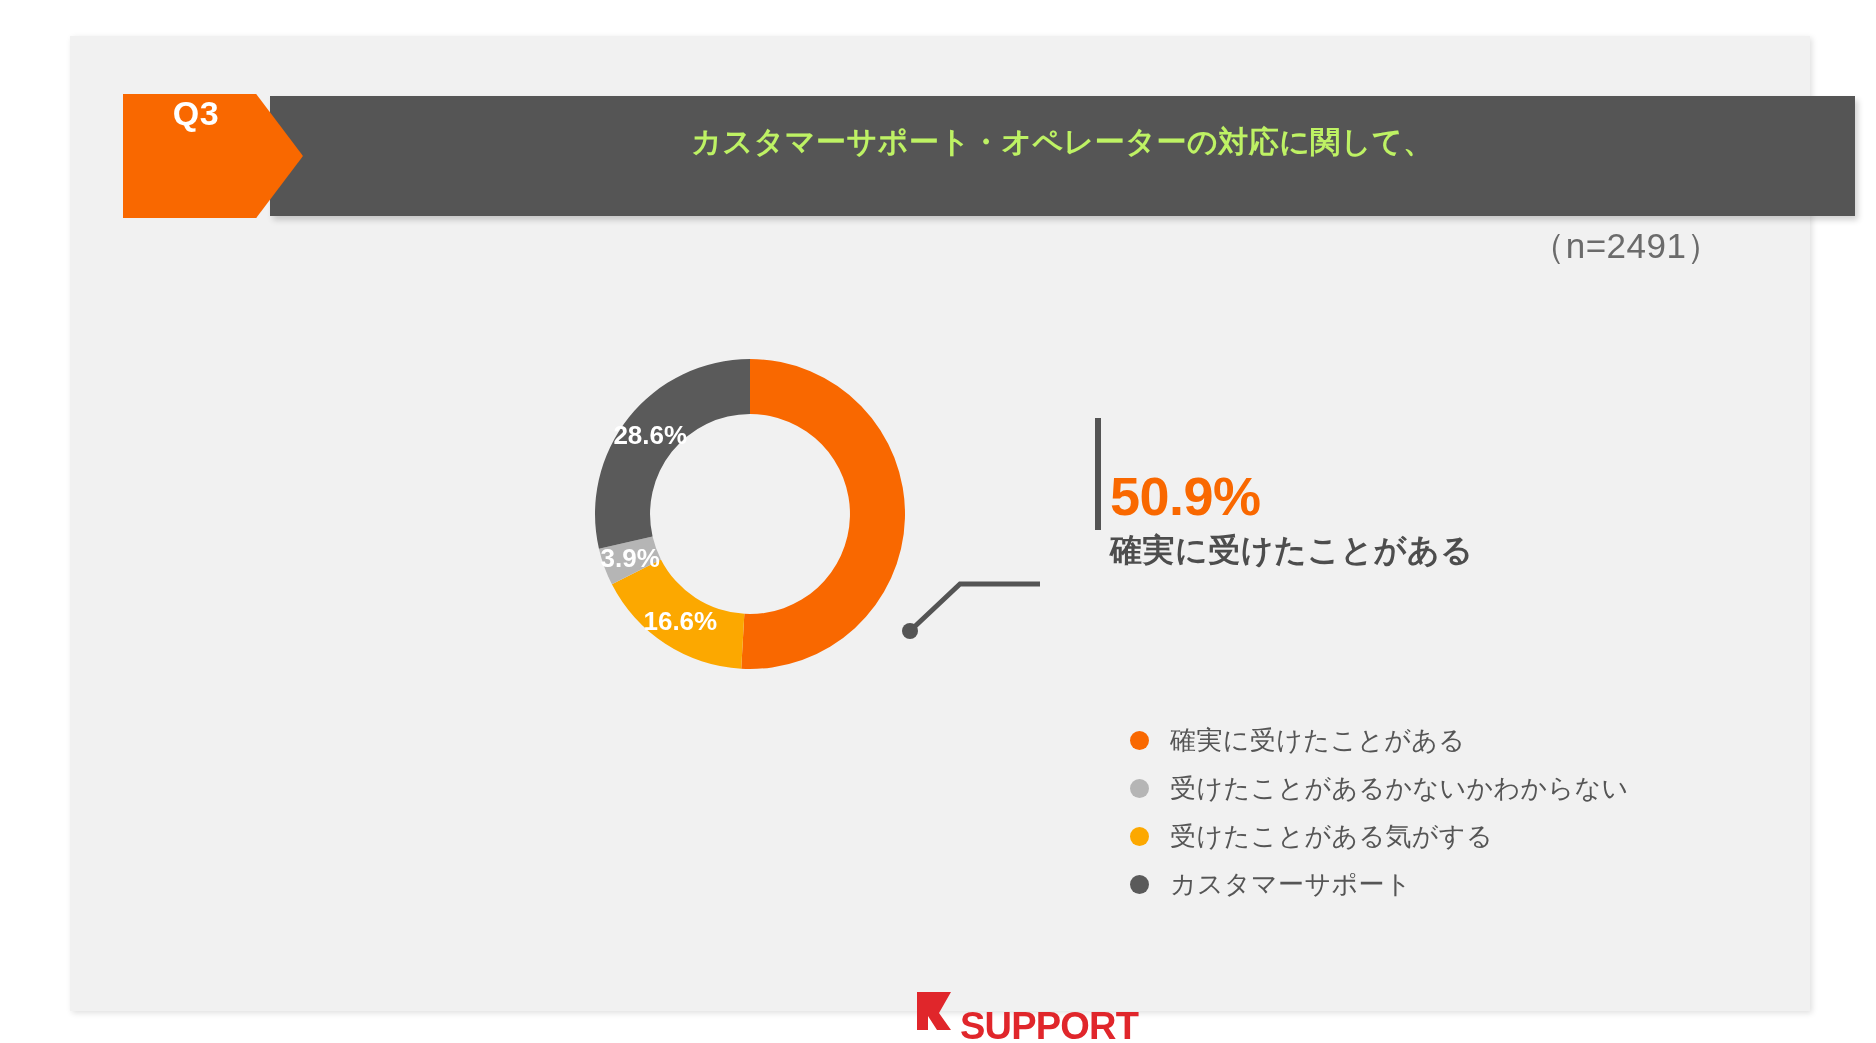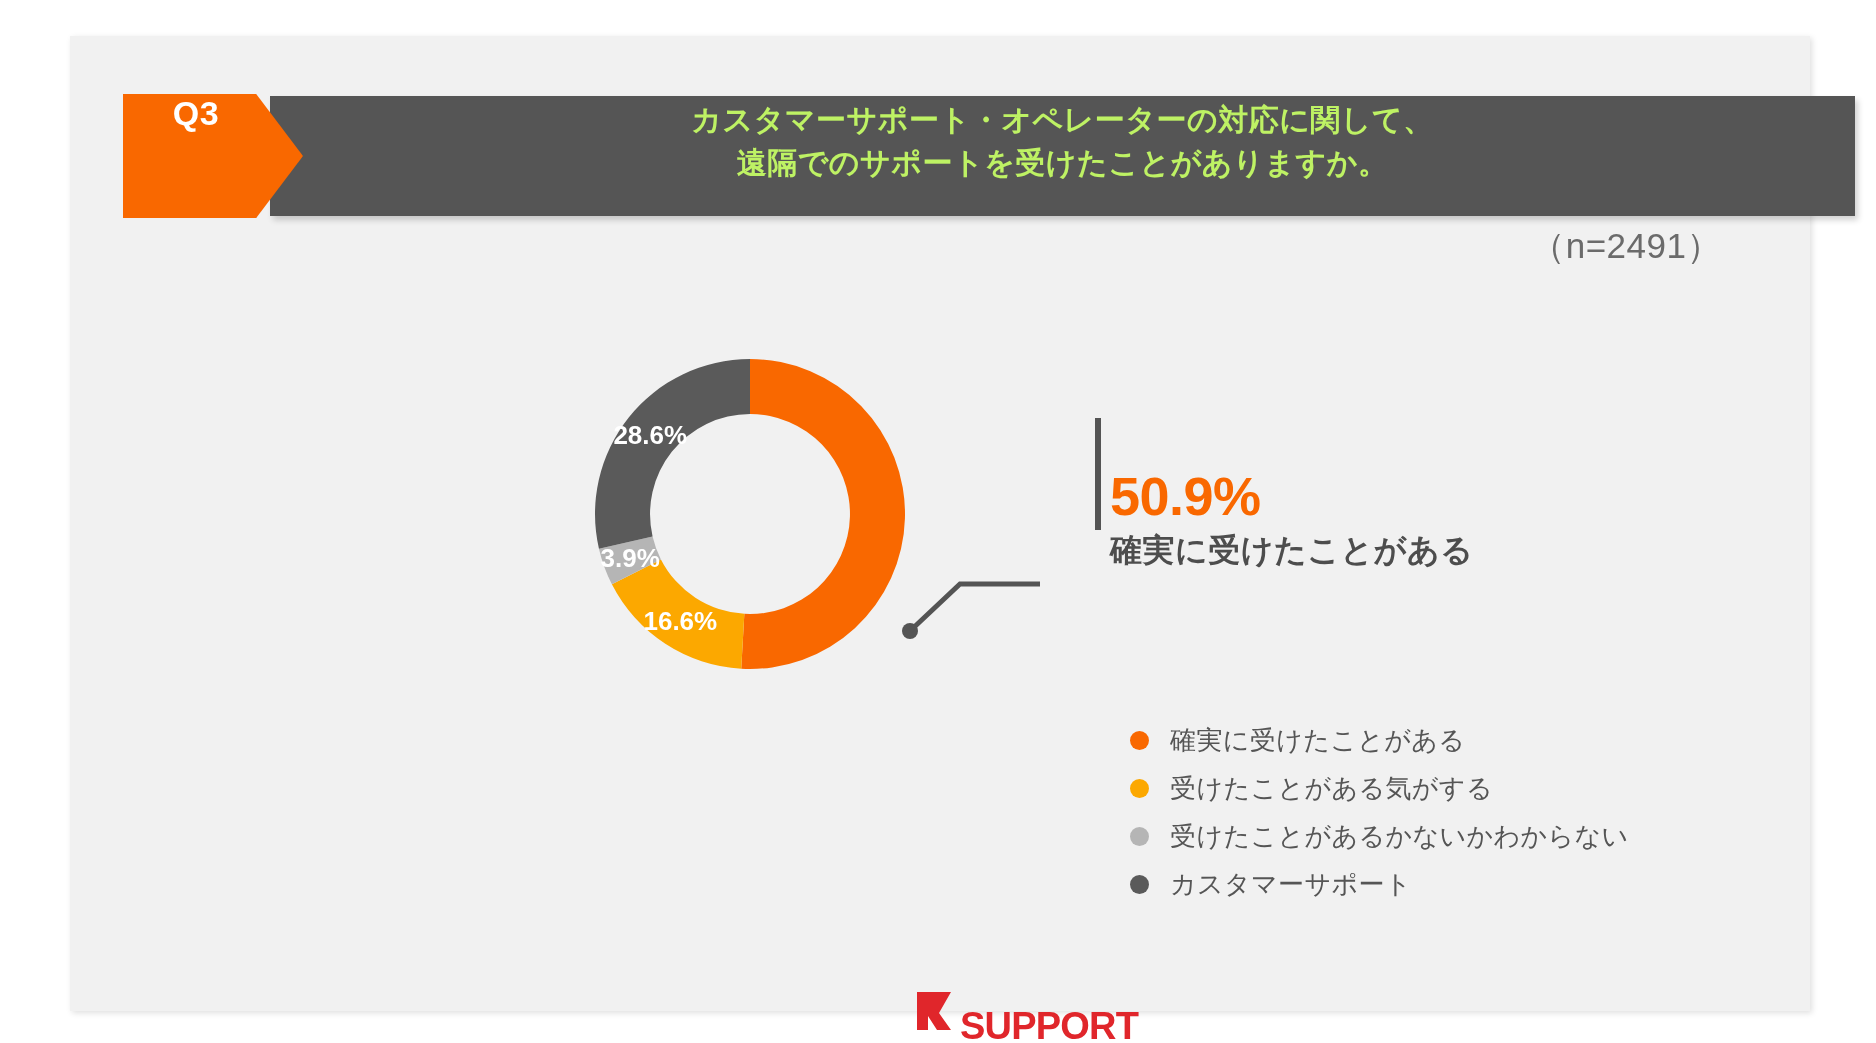--- a/index.html
+++ b/index.html
@@ -182,21 +182,20 @@
   }
 </style>
 </head>
 <body>
 
 <div id="card">
 
   <div id="header-band">
     <div id="header-title">
       <span>カスタマーサポート・オペレーターの対応に関して、</span>
-      <span>遠隔でのサポートを受けたことがありますか。</span>
     </div>
   </div>
 
   <div id="q3-badge">
     <span id="q3-badge-label">Q3</span>
   </div>
 
   <div id="n-label">（n=2491）</div>
 
   <div id="donut-wrap">
@@ -226,26 +225,26 @@
     <div id="callout-value">50.9%</div>
     <div id="callout-desc">確実に受けたことがある</div>
   </div>
 
   <div id="legend">
     <div class="legend-row">
       <span class="legend-dot" id="dot-0" style="background: rgb(249, 104, 0);"></span>
       <span class="legend-text">確実に受けたことがある</span>
     </div>
     <div class="legend-row">
+      <span class="legend-dot" id="dot-2" style="background: rgb(181, 181, 181);"></span>
+      <span class="legend-text">受けたことがあるかないかわからない</span>
+    </div>
+    <div class="legend-row">
       <span class="legend-dot" id="dot-1" style="background: rgb(252, 168, 0);"></span>
       <span class="legend-text">受けたことがある気がする</span>
-    </div>
-    <div class="legend-row">
-      <span class="legend-dot" id="dot-2" style="background: rgb(181, 181, 181);"></span>
-      <span class="legend-text">受けたことがあるかないかわからない</span>
     </div>
     <div class="legend-row">
       <span class="legend-dot" id="dot-3" style="background: rgb(90, 90, 90);"></span>
       <span class="legend-text">カスタマーサポート</span>
     </div>
   </div>
 
   <div id="logo">
     <svg id="logo-mark" width="44" height="42" viewBox="0 0 44 42">
       <path d="M2 2 L2 40 L13 40 L13 26 L22 40 L36 40 L24 23 L36 2 Z" fill="#e0262b"></path>

